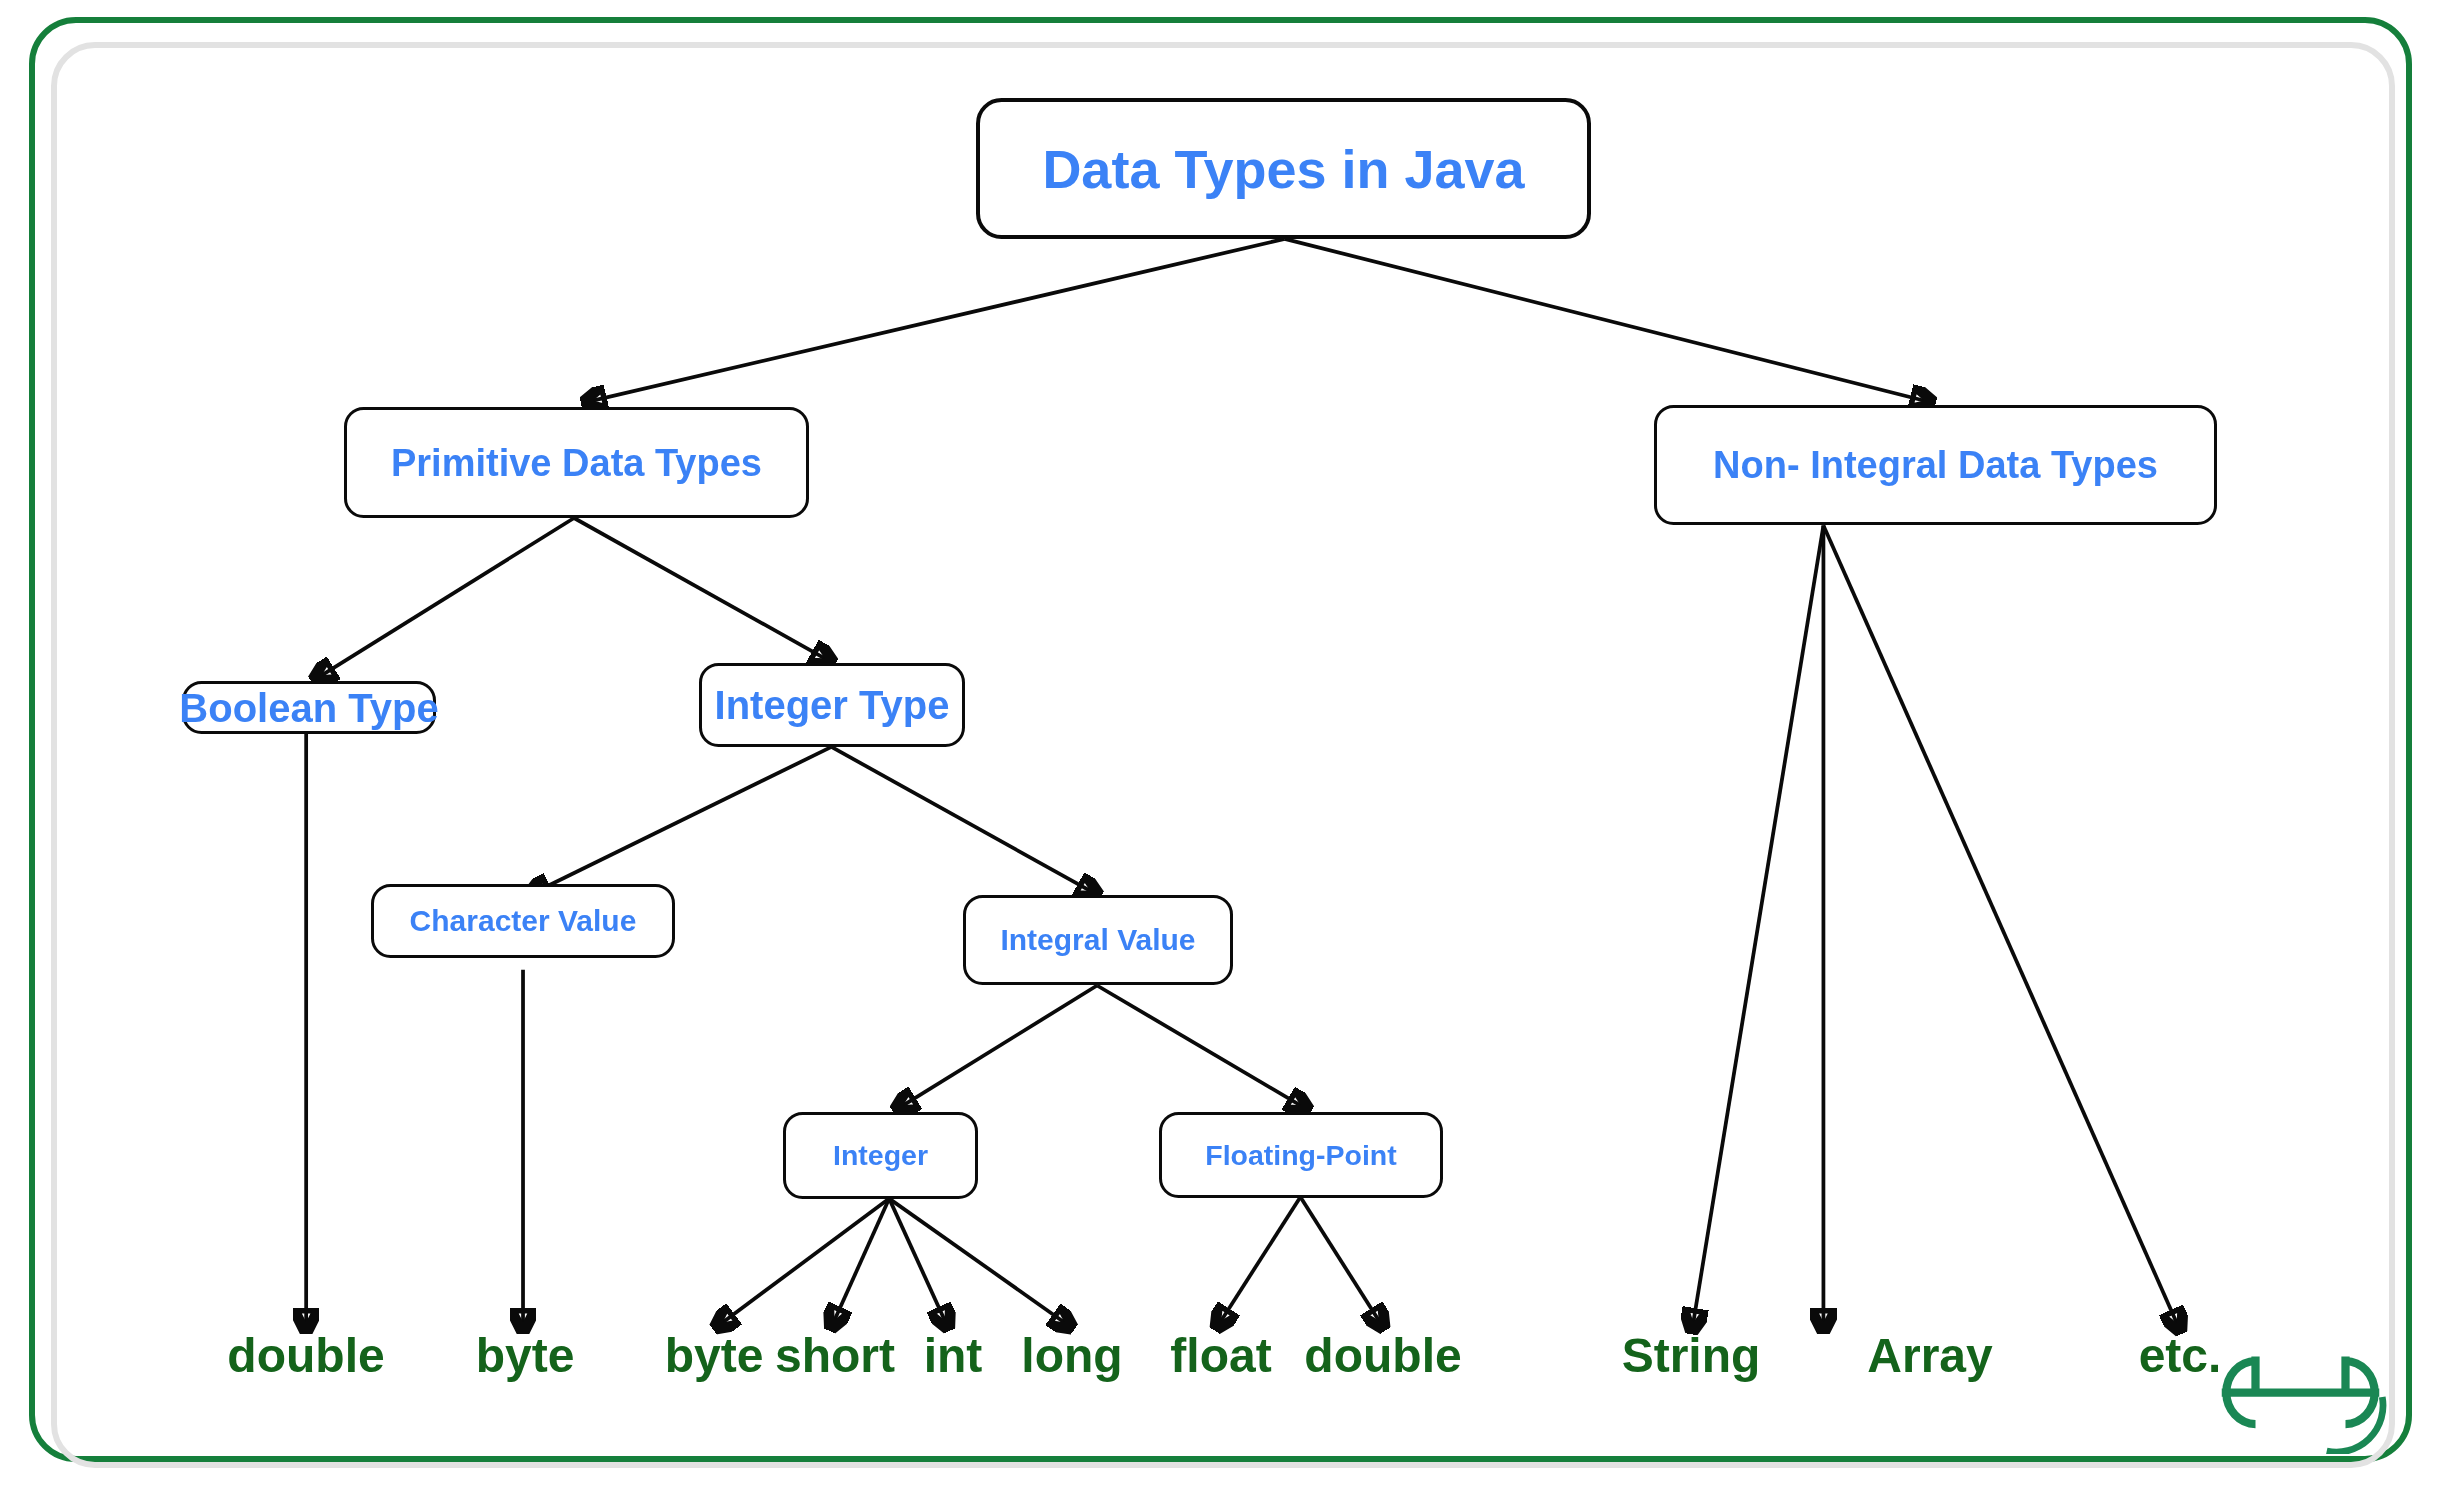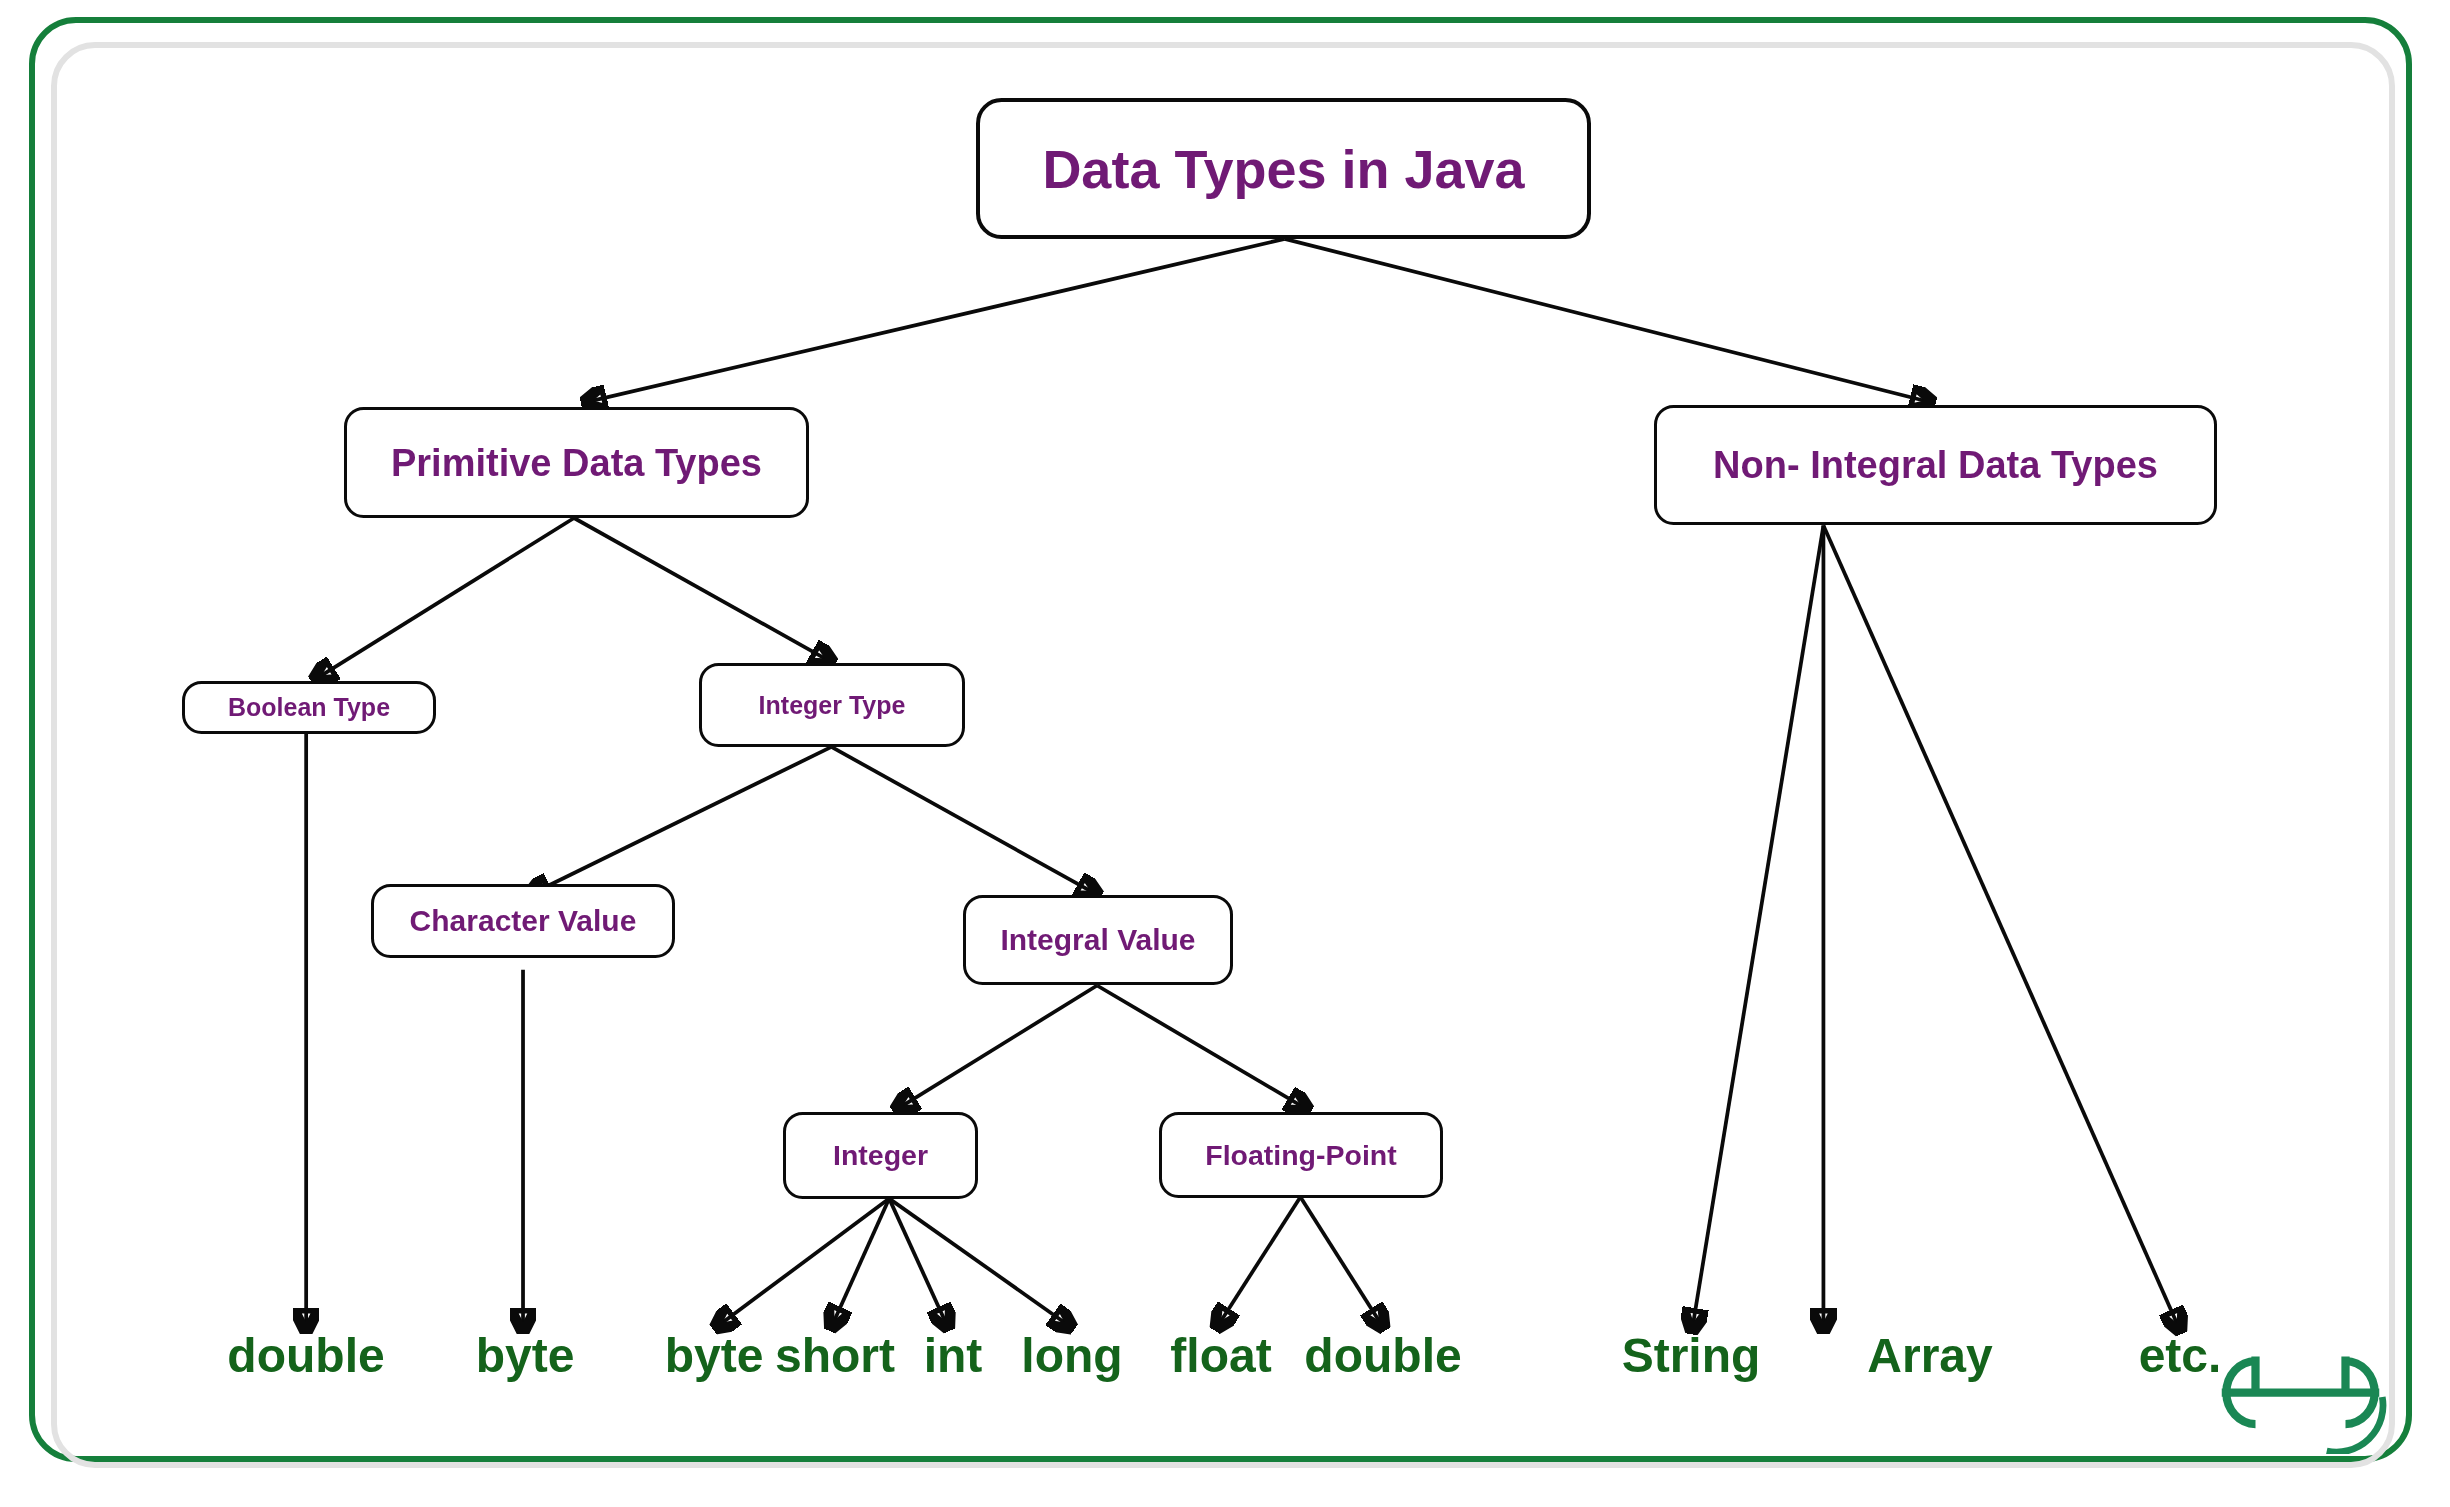--- a/index.html
+++ b/index.html
@@ -41,33 +41,33 @@
   
   .node {
     position: absolute;
     box-sizing: border-box;
     background: #ffffff;
     border: 3.8px solid #0a0a0a;
     border-radius: 19.5px;
     display: flex;
     align-items: center;
     justify-content: center;
-    color: #701a75;
+    color: #3b82f6;
     font-weight: bold;
     text-align: center;
     white-space: nowrap;
     line-height: 1;
   }
   .node.title {
     font-size: 54px;
     border-width: 4.5px;
     border-radius: 25.5px;
   }
   .node.lvl2 { font-size: 38px; }
-  .node.lvl3 { font-size: 25px; }
+  .node.lvl3 { font-size: 40px; }
   .node.lvl4 { font-size: 30px; }
   .node.lvl5 { font-size: 28.5px; }
 
   
   .leaf {
     position: absolute;
     color: #14631b;
     font-weight: bold;
     font-size: 48px;
     line-height: 1;

